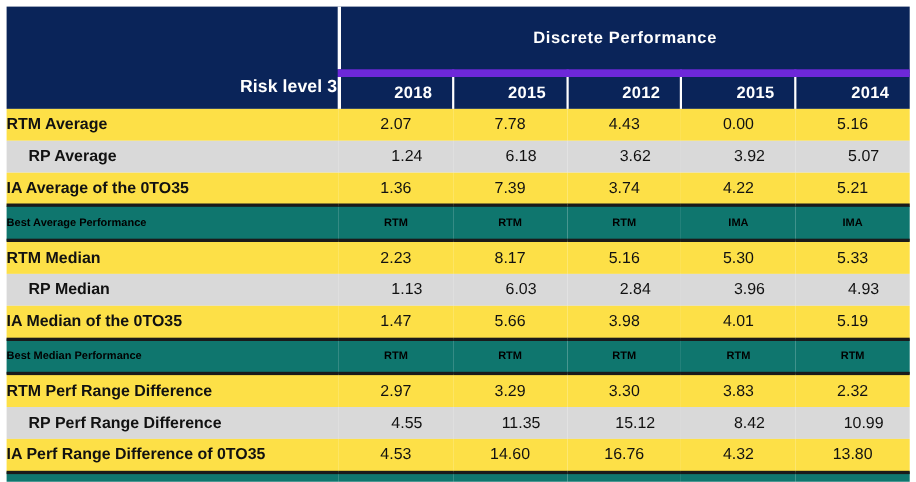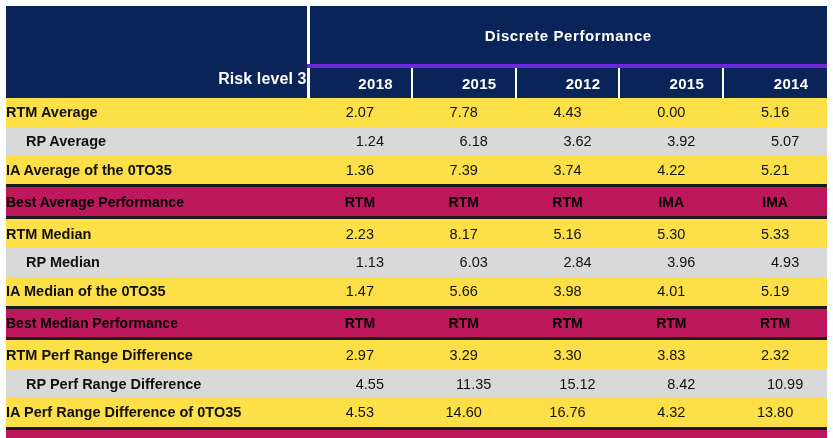--- a/index.html
+++ b/index.html
@@ -42,21 +42,21 @@
     letter-spacing: 0.1px;
   }
   th.group-head {
     background: #0a2459;
     color: #ffffff;
     font-size: 15px;
     font-weight: bold;
     text-align: center;
     vertical-align: middle;
     height: 55px;
-    border-bottom: 4px solid #6d28d9;
+    border-bottom: 7px solid #6d28d9;
     letter-spacing: 0.6px;
   }
   th.year-head {
     background: #0a2459;
     color: #ffffff;
     font-size: 15px;
     font-weight: bold;
     text-align: center;
     vertical-align: middle;
     height: 27px;
@@ -72,22 +72,22 @@
     font-size: 14.5px;
     color: #111111;
     padding: 0;
     vertical-align: middle;
   }
   tr.row-light td { background: #fde047; }
   tr.row-dark  td { background: #d9d9d9; padding-left: 20px; }
 
   tr.summary-row td {
     height: 28.8px;
-    background: #be185d;
-    font-size: 14px;
+    background: #0f766e;
+    font-size: 10px;
     font-weight: bold;
     color: #000000;
     padding: 0;
     vertical-align: middle;
     border-top: 3px solid #1a1a1a;
     border-bottom: 3px solid #1a1a1a;
   }
 
   td.label {
     text-align: left;

